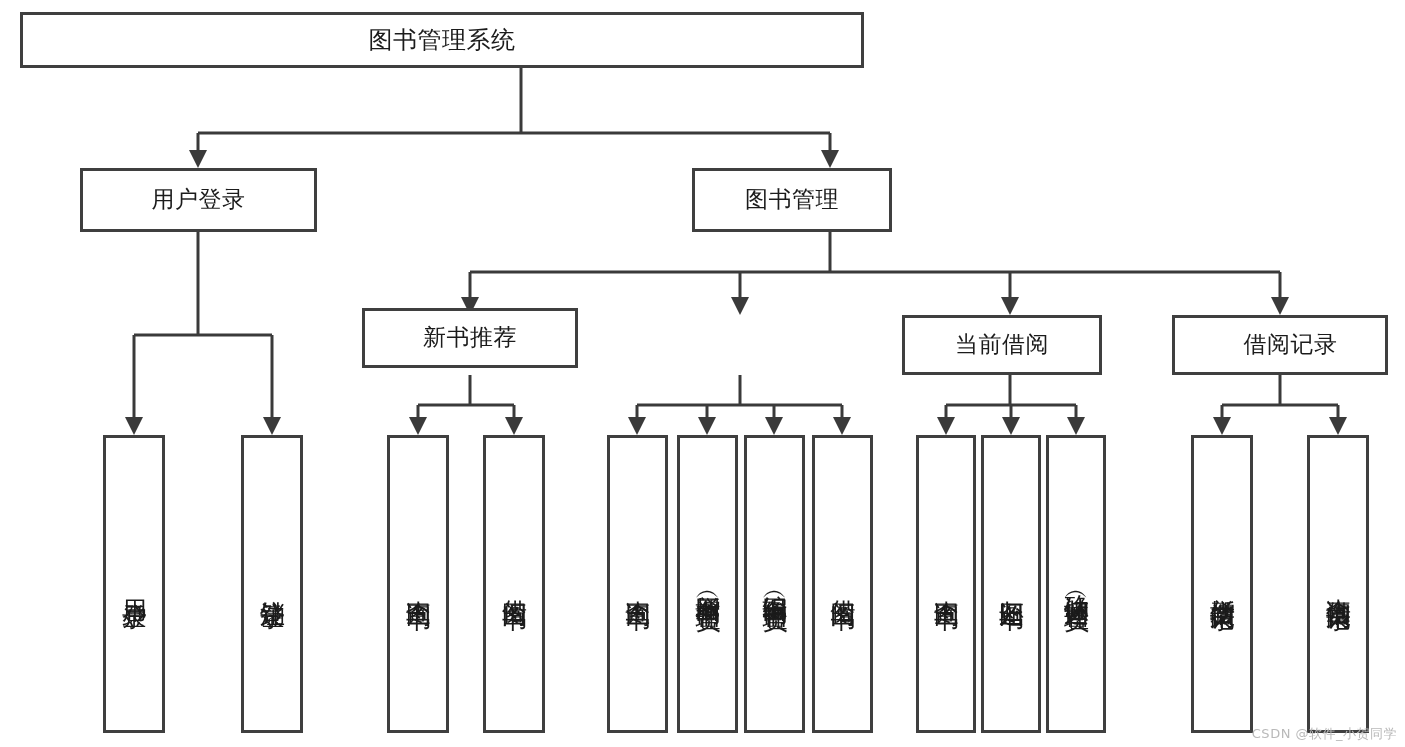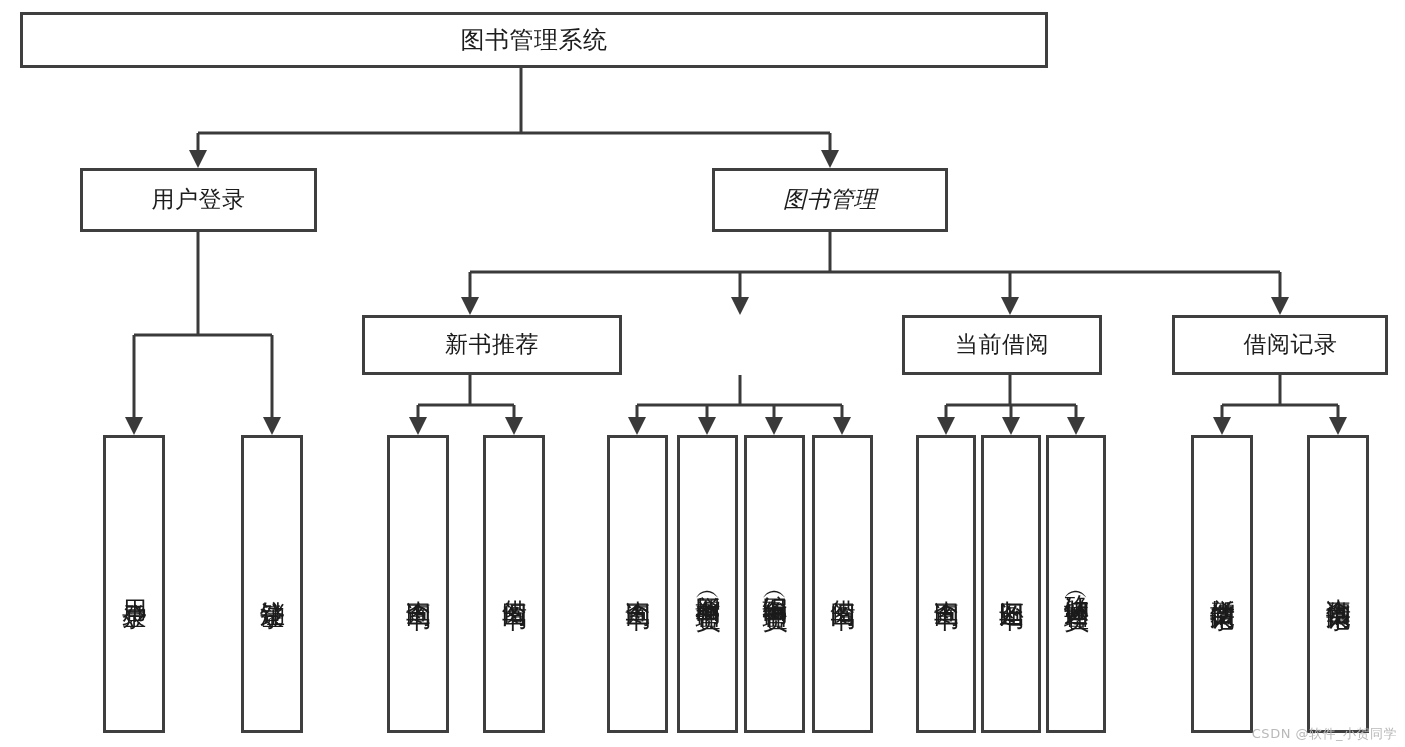--- a/index.html
+++ b/index.html
@@ -151,32 +151,32 @@
     <polygon class="arrowhead" points="1067,417 1085,417 1076,435"></polygon>
 
     <line x1="1280" y1="375" x2="1280" y2="405"></line>
     <line x1="1222" y1="405" x2="1338" y2="405"></line>
     <line x1="1222" y1="405" x2="1222" y2="419"></line>
     <polygon class="arrowhead" points="1213,417 1231,417 1222,435"></polygon>
     <line x1="1338" y1="405" x2="1338" y2="419"></line>
     <polygon class="arrowhead" points="1329,417 1347,417 1338,435"></polygon>
   </svg>
 
-  <div class="node horiz root" style="left:20px; top:12px; width:1028px; height:56px;">
+  <div class="node horiz root" style="left:20px; top:12px; width:844px; height:56px;">
     <span class="label">图书管理系统</span>
   </div>
 
   <div class="node horiz" style="left:80px; top:168px; width:237px; height:64px;">
     <span class="label">用户登录</span>
   </div>
-  <div class="node horiz" style="left:712px; top:168px; width:236px; height:64px;font-style:italic;">
+  <div class="node horiz" style="left:692px; top:168px; width:200px; height:64px;">
     <span class="label">图书管理</span>
   </div>
 
-  <div class="node horiz" style="left:362px; top:315px; width:260px; height:60px;">
+  <div class="node horiz" style="left:362px; top:308px; width:216px; height:60px;">
     <span class="label">新书推荐</span>
   </div>
   <div class="node horiz" style="left:902px; top:315px; width:200px; height:60px;">
     <span class="label">当前借阅</span>
   </div>
   <div class="node horiz" style="left:1172px; top:315px; width:216px; height:60px;padding-left:21px;">
     <span class="label">借阅记录</span>
   </div>
 
   <div class="node vert" style="left:103px; top:435px; width:62px; height:298px;">

